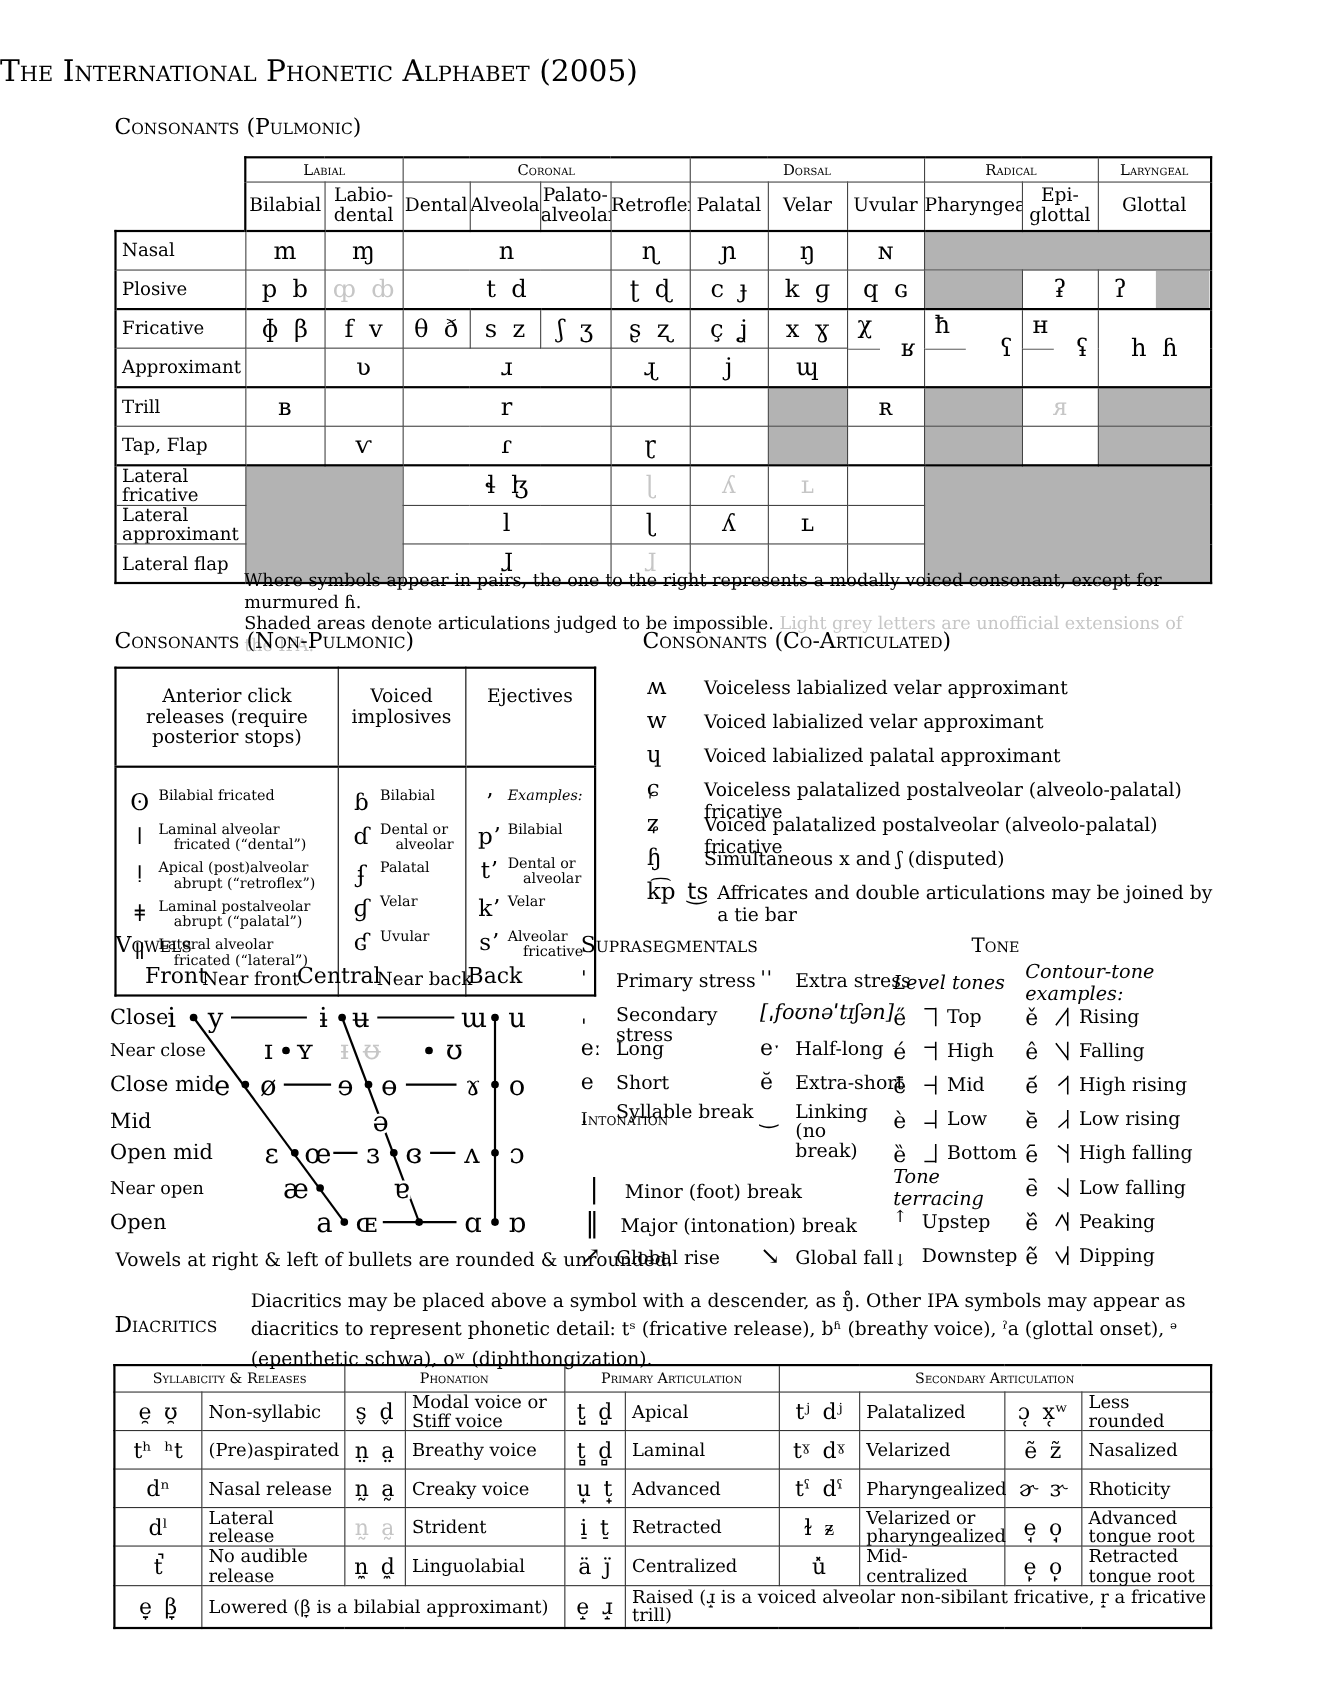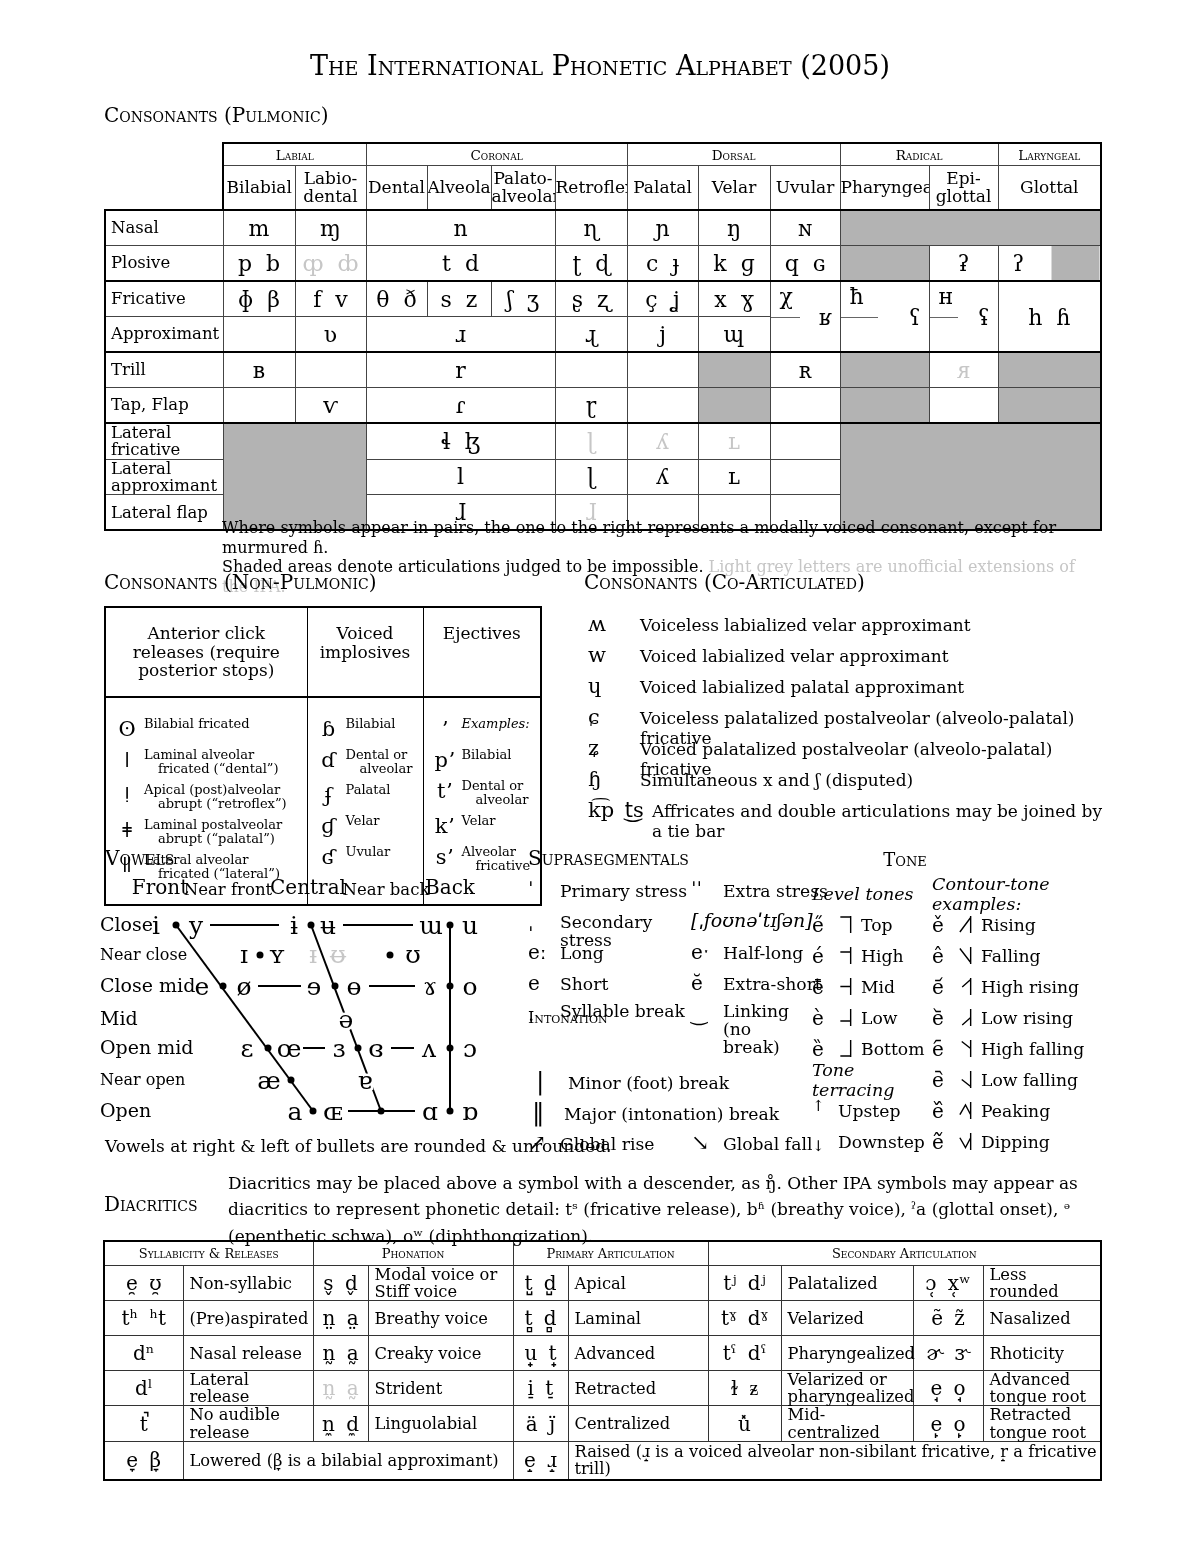--- a/index.html
+++ b/index.html
@@ -76,21 +76,21 @@
   .dia th,.dia td{border:1px solid #333;font-weight:normal;padding:0;}
   .dia th{font-size:13px;height:23px;text-align:center;}
   .dia td.ds{font-size:20px;text-align:center;word-spacing:5px;height:34px;}
   .dia td.dl{font-size:16.3px;text-align:left;padding-left:6px;line-height:1.05;}
 </style>
 </head>
 <body>
 
 <div class="page">
 
-  <h1 class="abs sc" style="left:0;right:0;top:50px;text-align:center;">The International Phonetic Alphabet (2005)</h1>
+  <h1 class="abs sc" style="left:0;right:0;top:50px;text-align:left;">The International Phonetic Alphabet (2005)</h1>
 
   <h2 class="abs sc" style="left:104px;top:103px;">Consonants (Pulmonic)</h2>
 
   <table class="pulm abs" style="left:104px;top:142px;width:996px;">
     <colgroup>
       <col style="width:118px">
         <col style="width:72px">
         <col style="width:71px">
         <col style="width:61px">
       <col style="width:64px">

